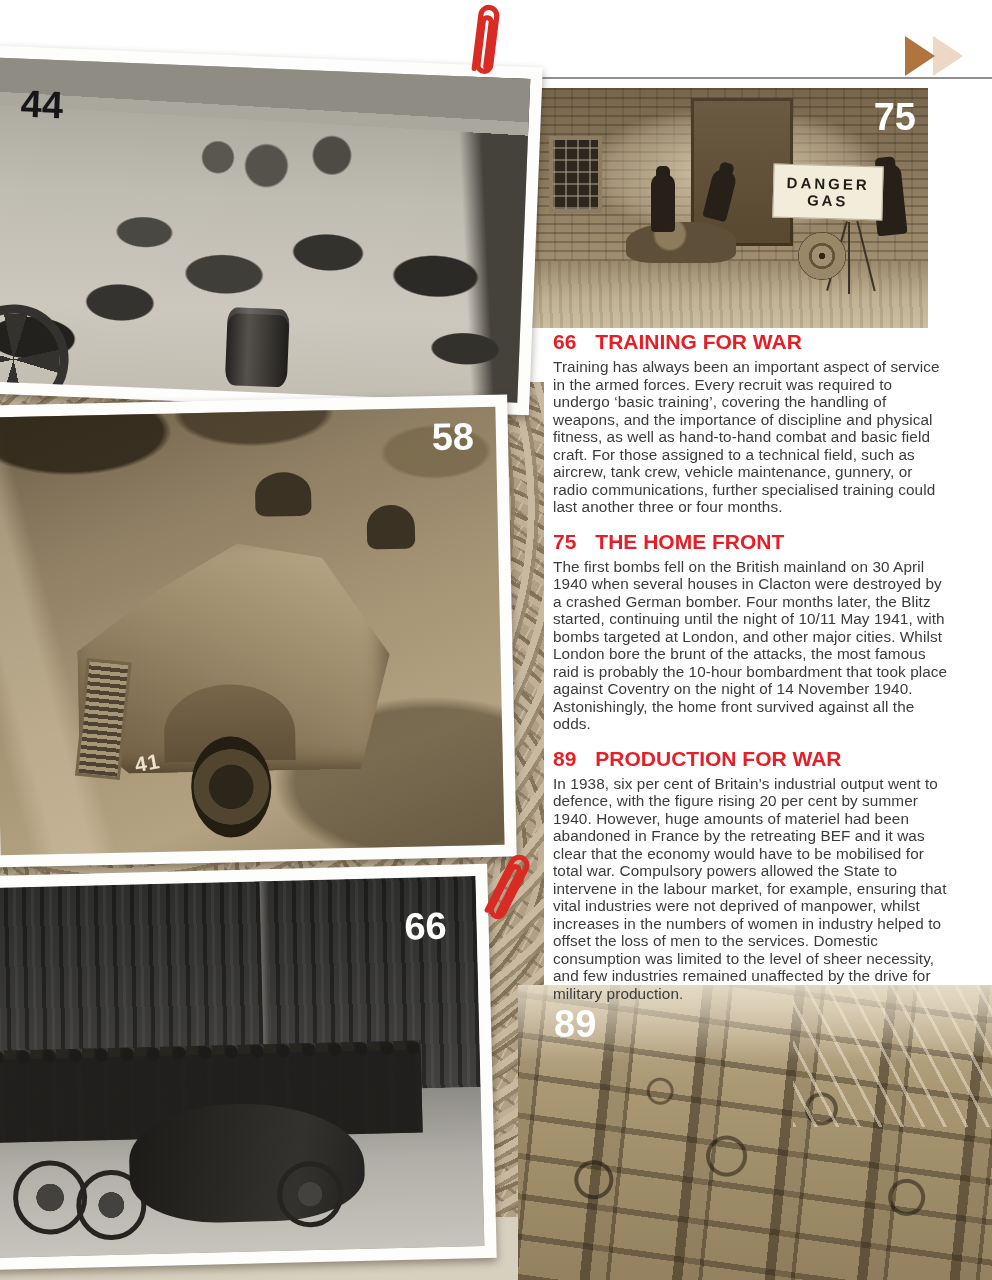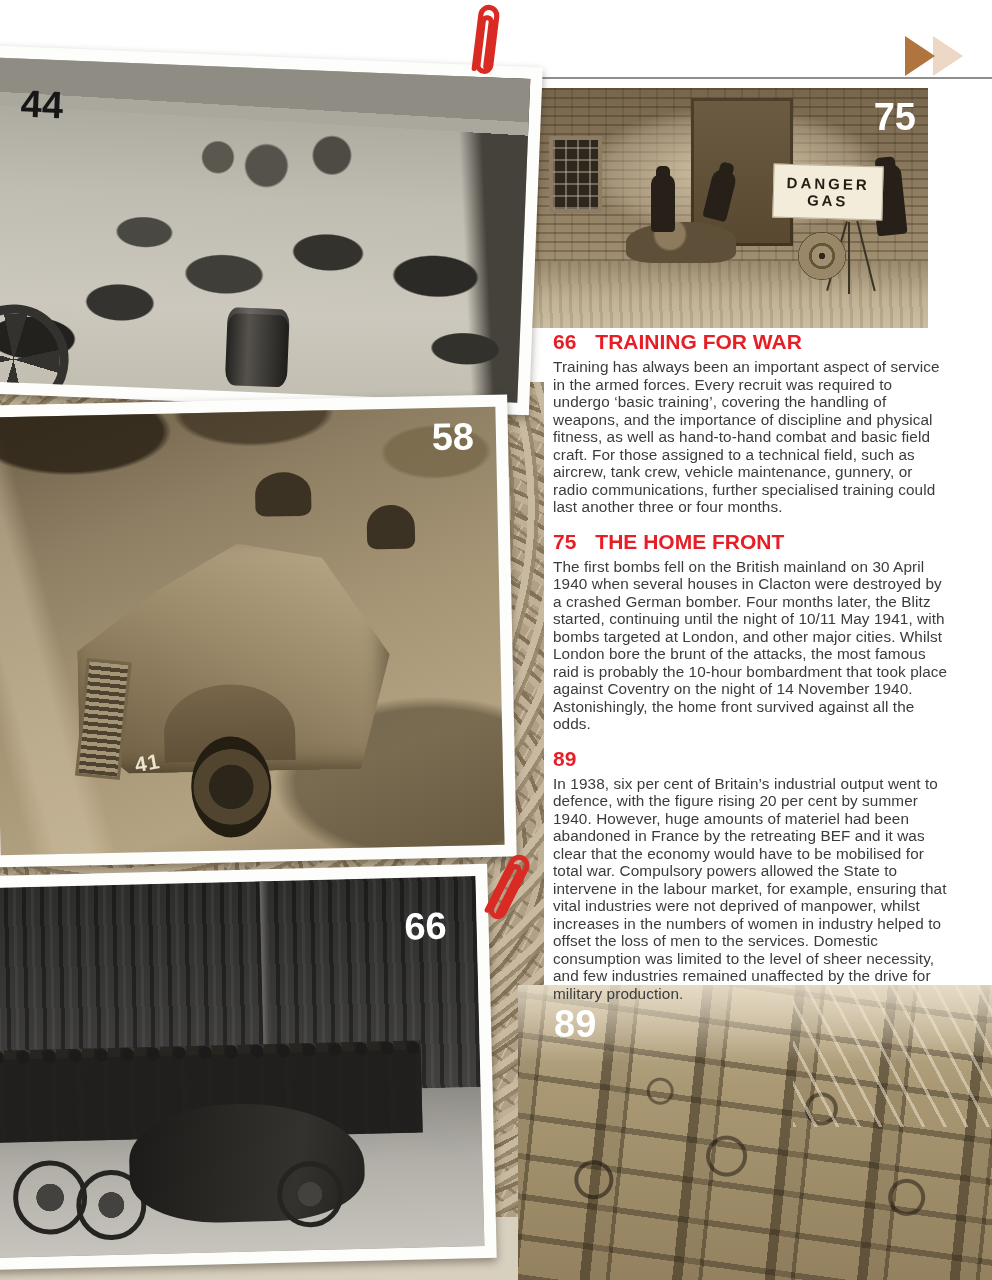--- a/index.html
+++ b/index.html
@@ -294,18 +294,19 @@
       <h2 style="color: rgb(232, 30, 38);">
         <span class="num">75</span>
         <span class="ttl">THE HOME FRONT</span>
       </h2>
       <p style="color: rgb(59, 59, 61);">The first bombs fell on the British mainland on 30 April 1940 when several houses in Clacton were destroyed by a crashed German bomber. Four months later, the Blitz started, continuing until the night of 10/11 May 1941, with bombs targeted at London, and other major cities. Whilst London bore the brunt of the attacks, the most famous raid is probably the 10-hour bombardment that took place against Coventry on the night of 14 November 1940. Astonishingly, the home front survived against all the odds.</p>
     </article>
 
     <article class="toc-item">
       <h2 style="color: rgb(232, 30, 38);">
         <span class="num">89</span>
+        <span class="ttl">PRODUCTION FOR WAR</span>
       </h2>
       <p style="color: rgb(59, 59, 61);">In 1938, six per cent of Britain’s industrial output went to defence, with the figure rising 20 per cent by summer 1940. However, huge amounts of materiel had been abandoned in France by the retreating BEF and it was clear that the economy would have to be mobilised for total war. Compulsory powers allowed the State to intervene in the labour market, for example, ensuring that vital industries were not deprived of manpower, whilst increases in the numbers of women in industry helped to offset the loss of men to the services. Domestic consumption was limited to the level of sheer necessity, and few industries remained unaffected by the drive for military production.</p>
     </article>
 
   </section>
 </div>
 
 </body></html>

